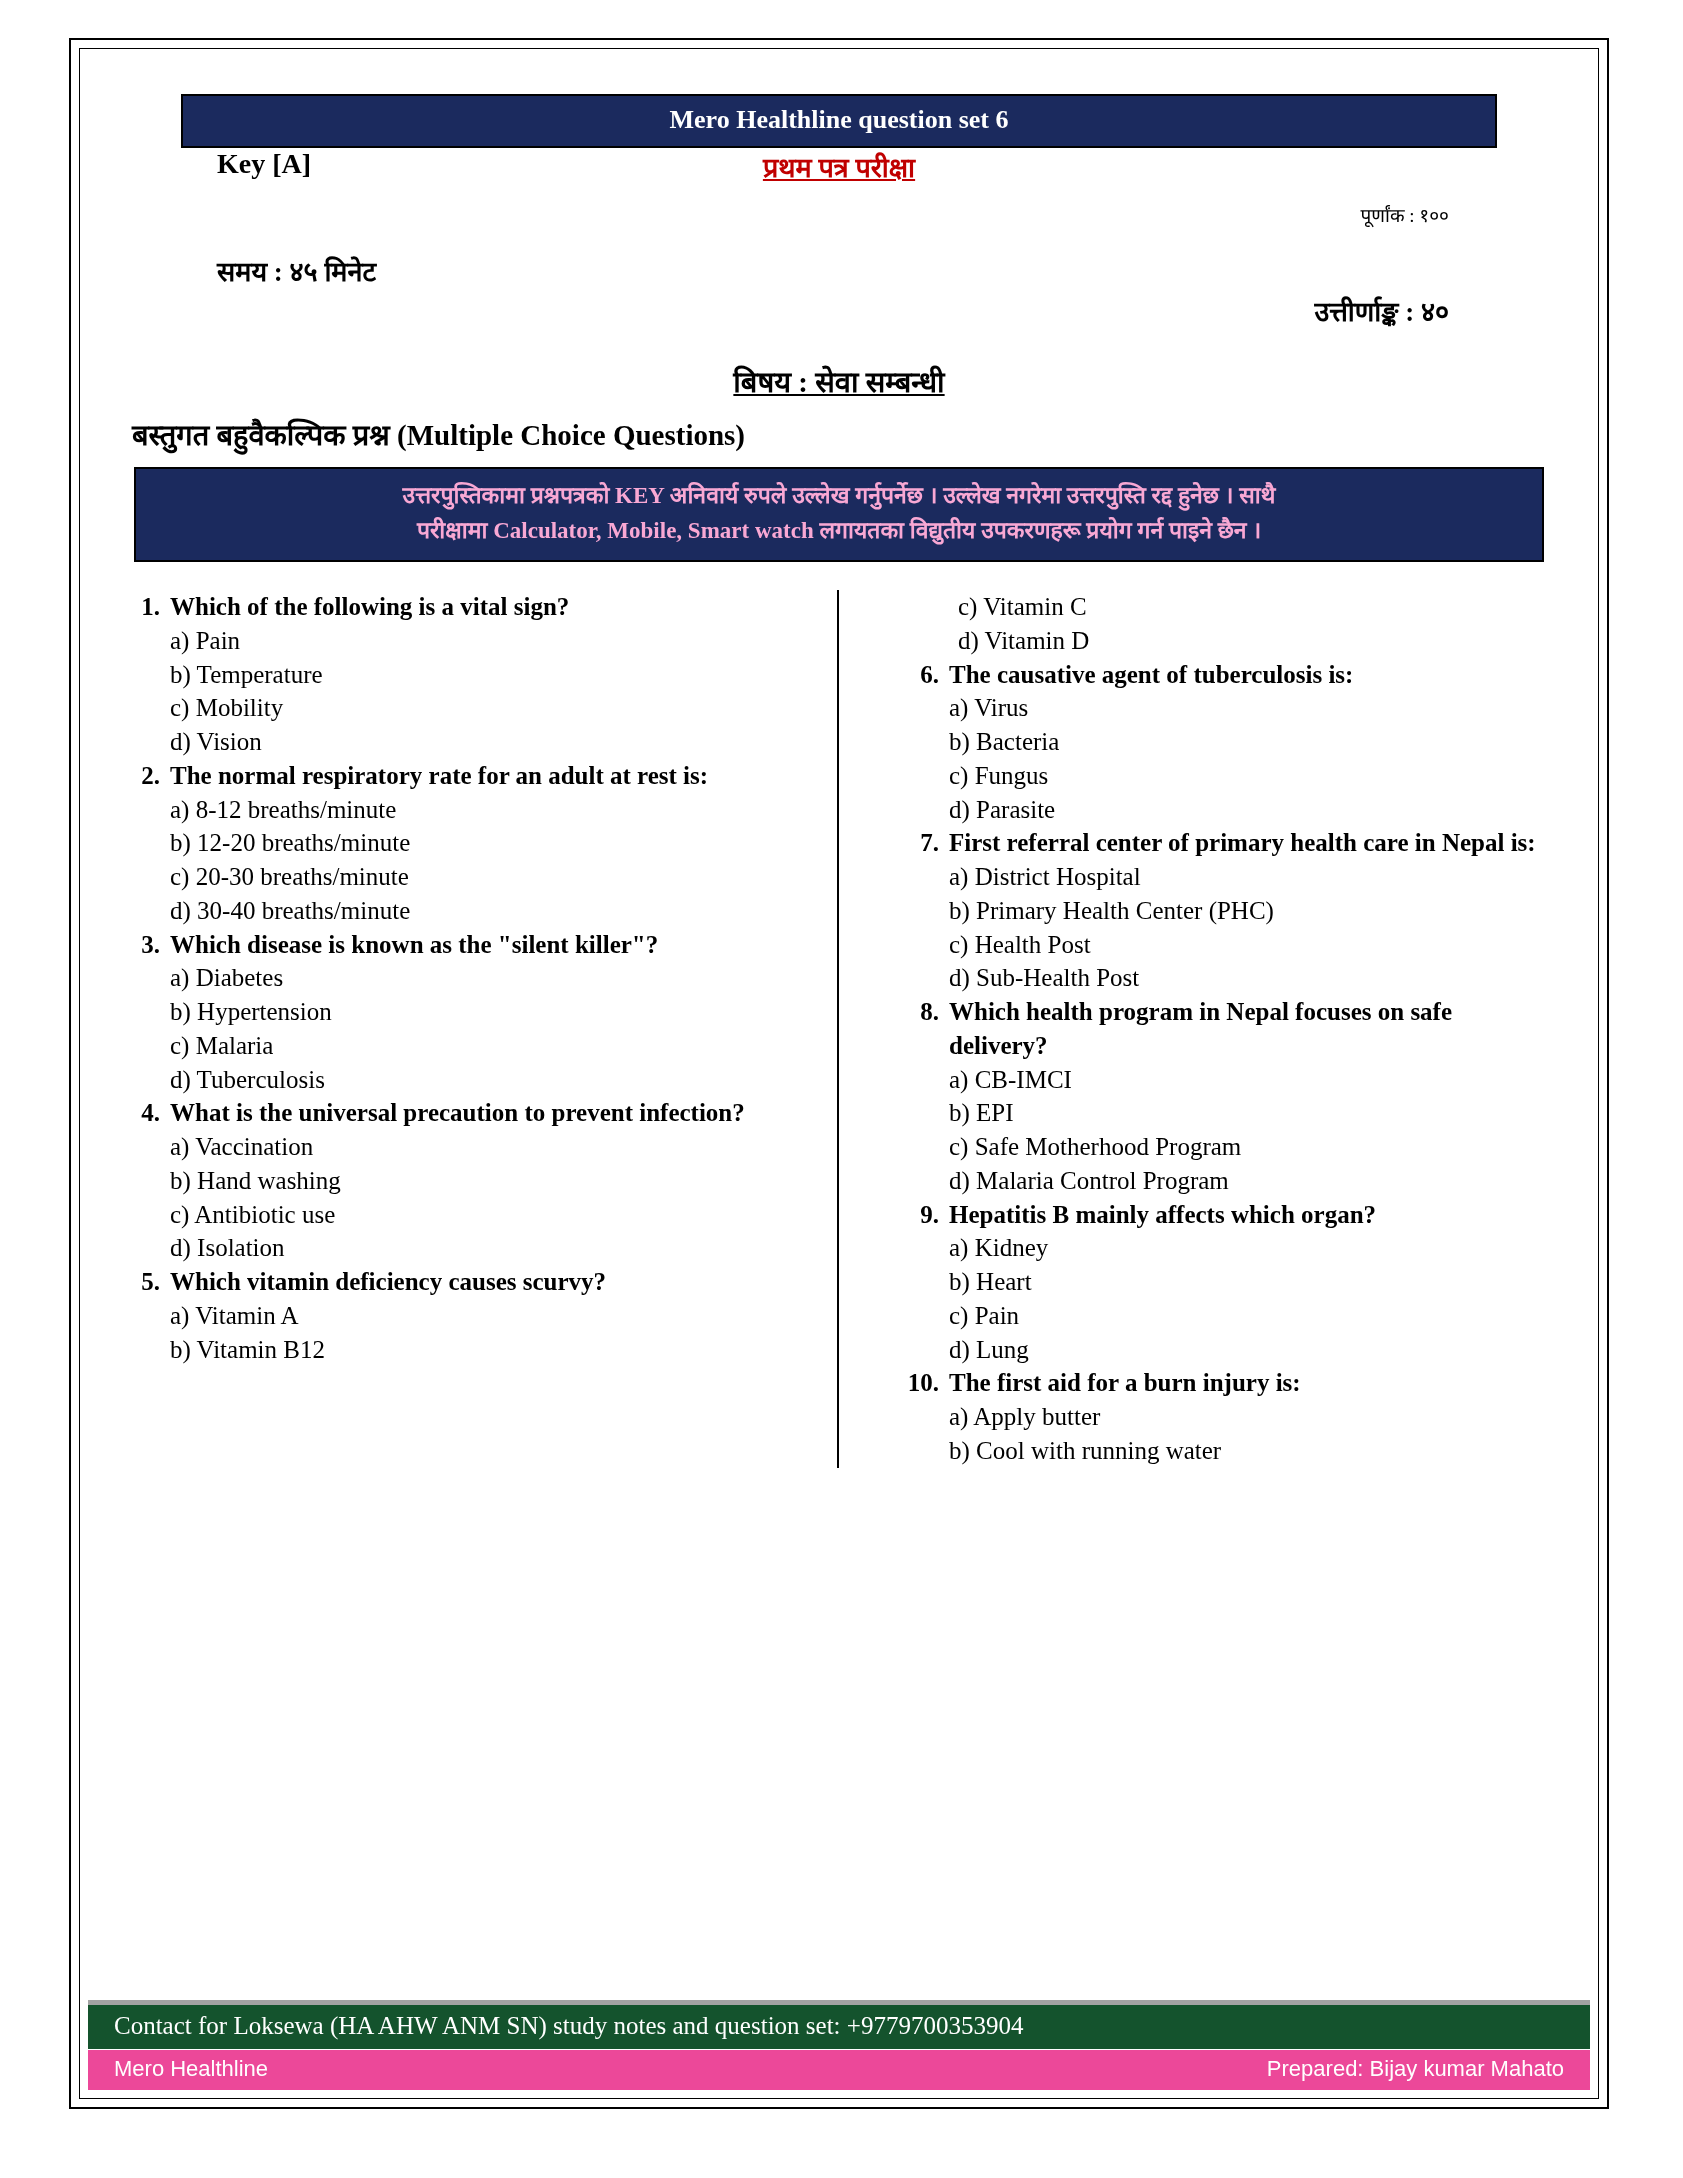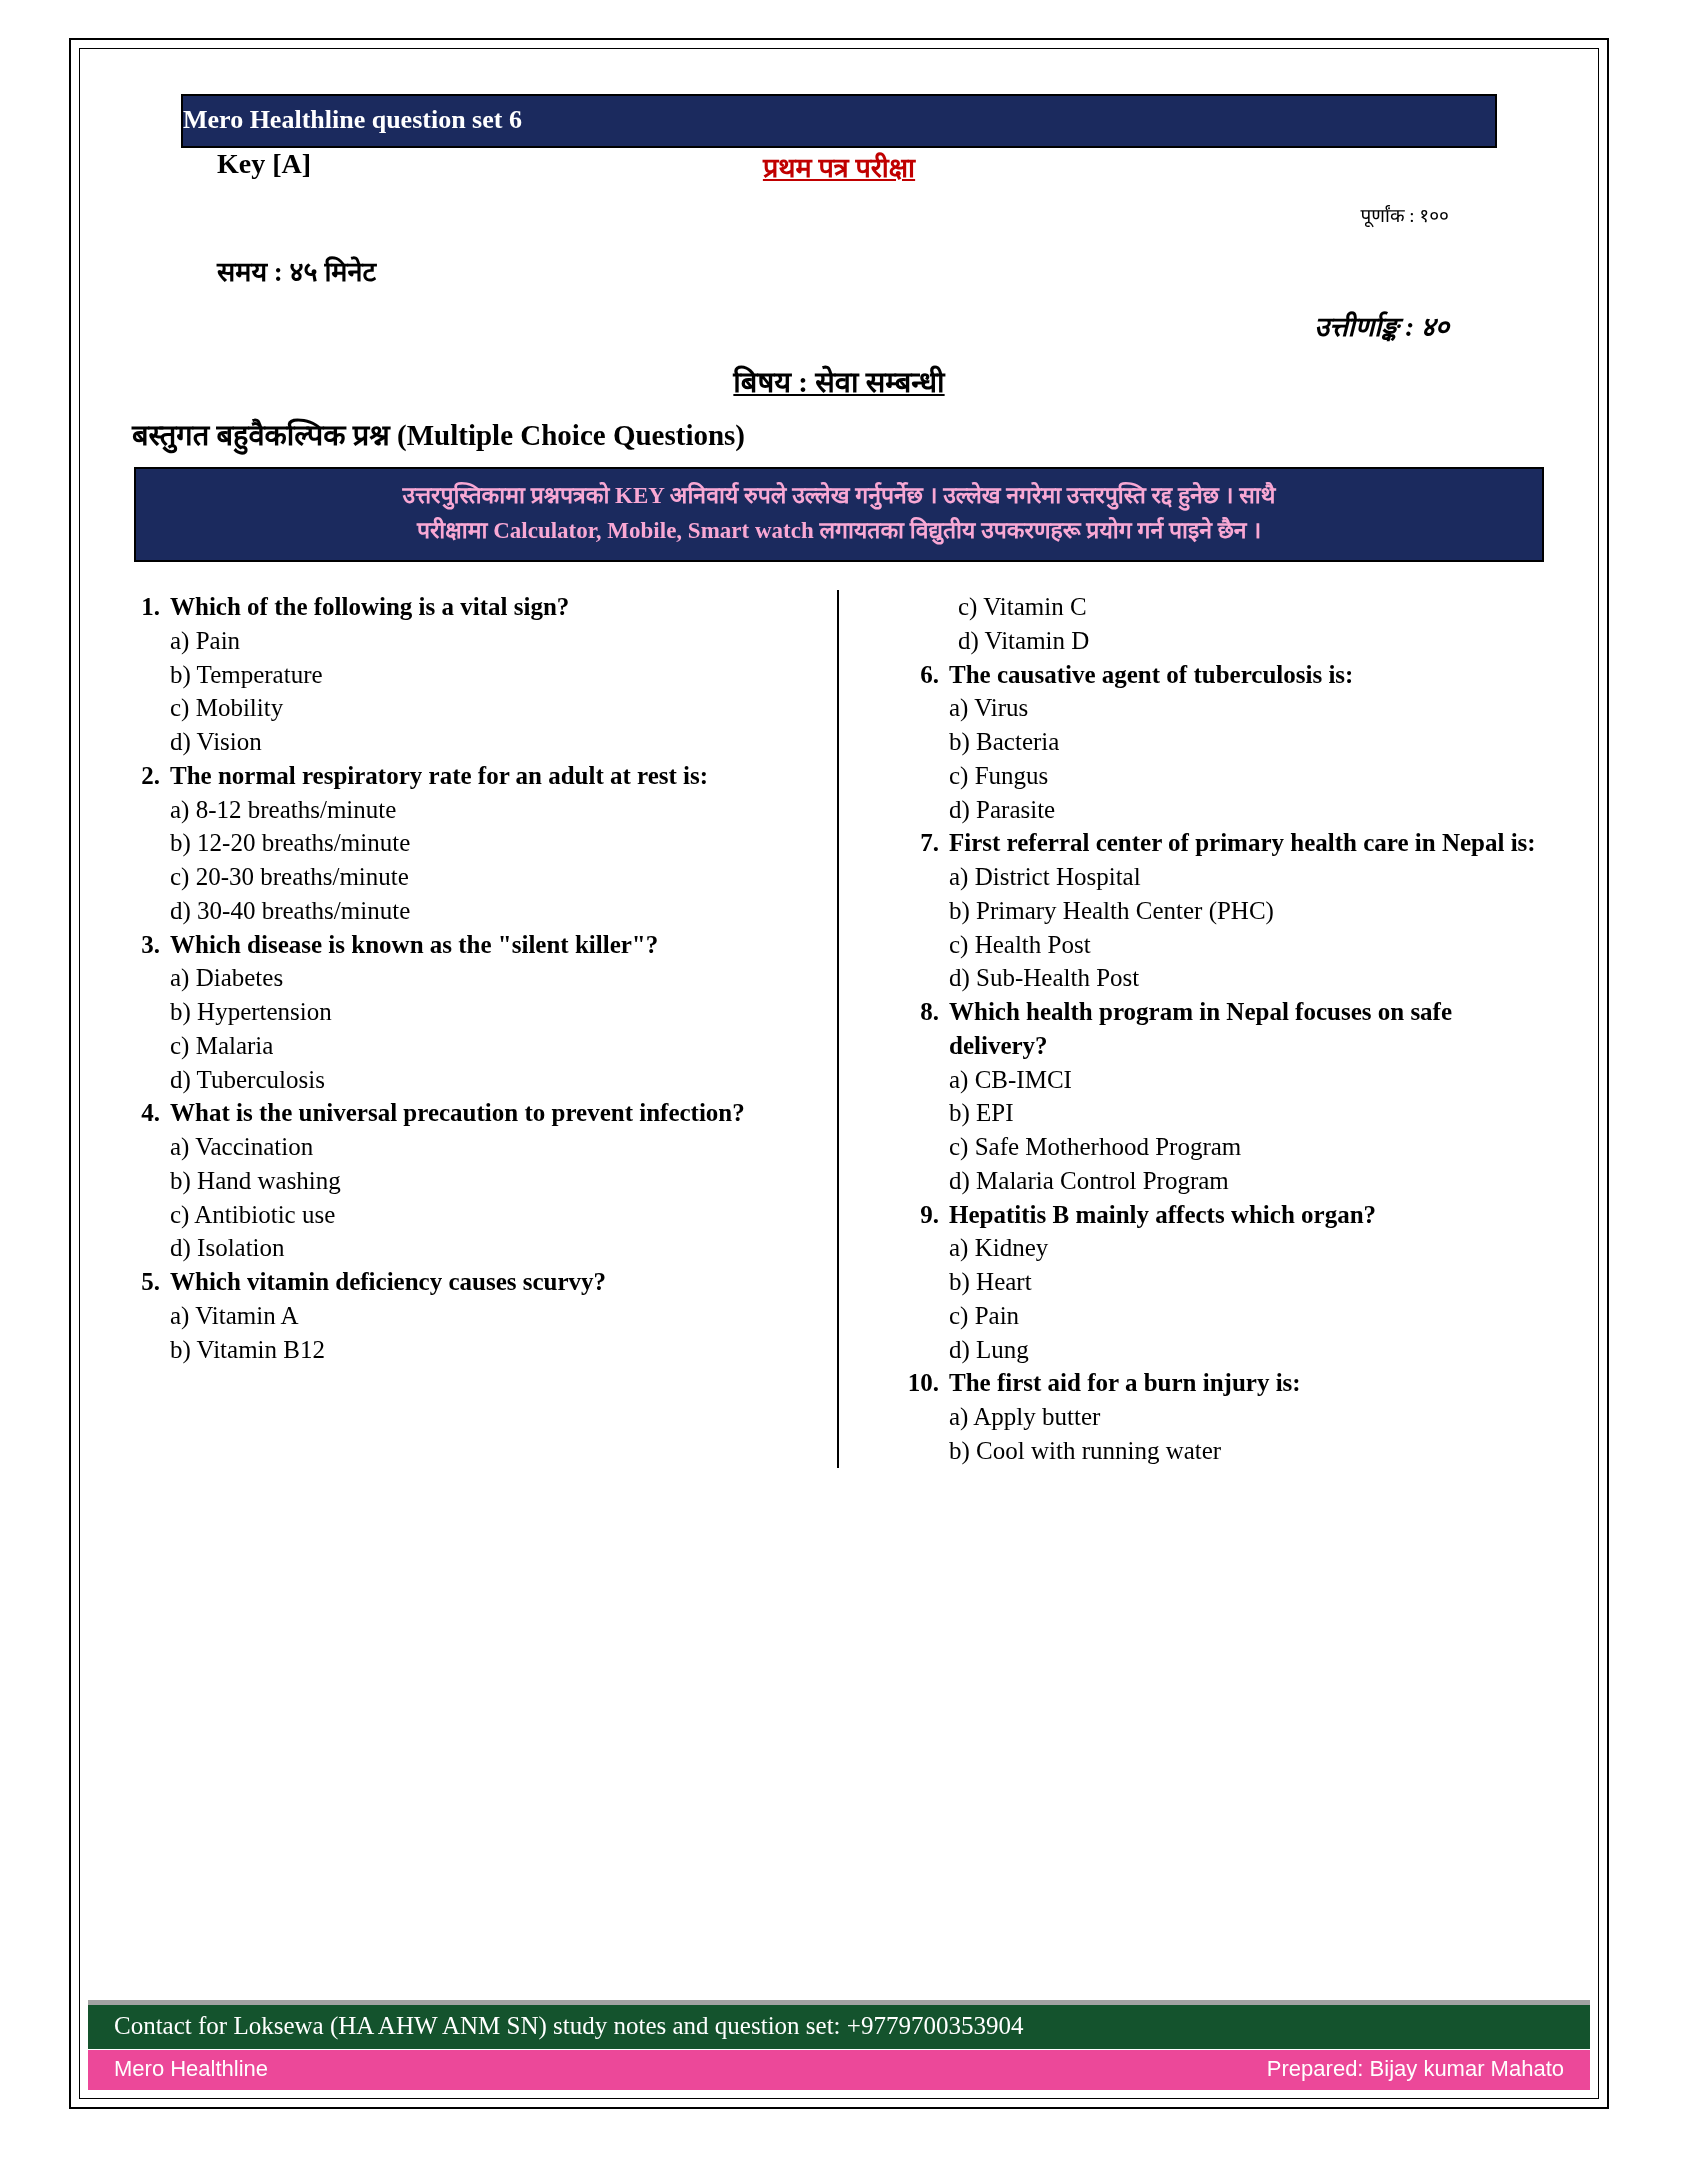--- a/index.html
+++ b/index.html
@@ -35,20 +35,21 @@
   }
   .content {
     padding: 45px 40px 0 40px;
   }
   .title-bar {
     background: #1b2a5e;
     color: #ffffff;
     font-family: "Liberation Serif", serif;
     font-weight: bold;
     font-size: 26px;
+    text-align: center;
     padding: 9px 0 11px 0;
     margin: 0 61px 0 61px;
     border: 2px solid #000;
     box-sizing: border-box;
   }
   .dev-head {
     text-align: center;
     font-weight: bold;
     font-size: 31px;
     line-height: 1.38;
@@ -85,24 +86,23 @@
   .time-label {
     position: absolute;
     left: 97px;
     top: 104px;
     font-weight: bold;
     font-size: 27px;
   }
   .marks-pass {
     position: absolute;
     right: 109px;
-    top: 159px;
+    top: 144px;
     font-weight: bold;
     font-size: 27px;
-    font-style: italic;
   }
   .meta-block {
     position: relative;
     height: 213px;
   }
   .subject {
     text-align: center;
     font-weight: bold;
     font-size: 29px;
     text-decoration: underline;

